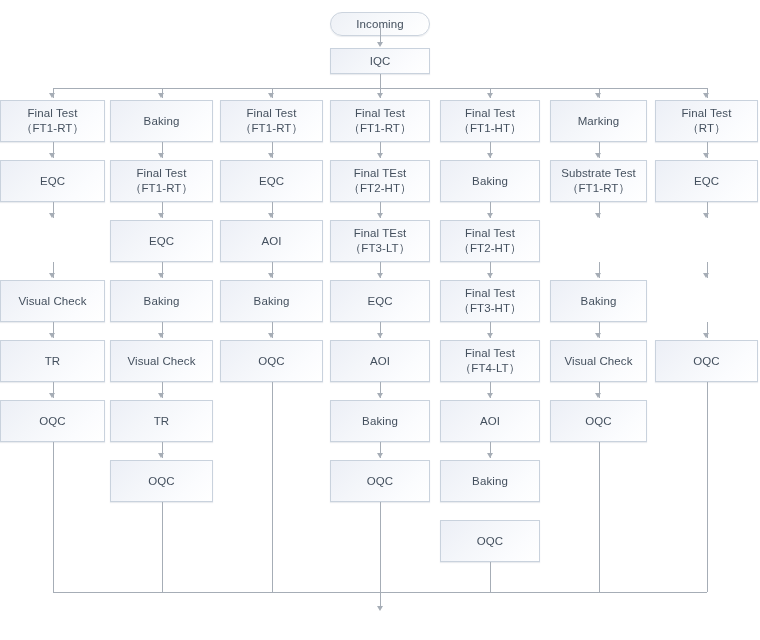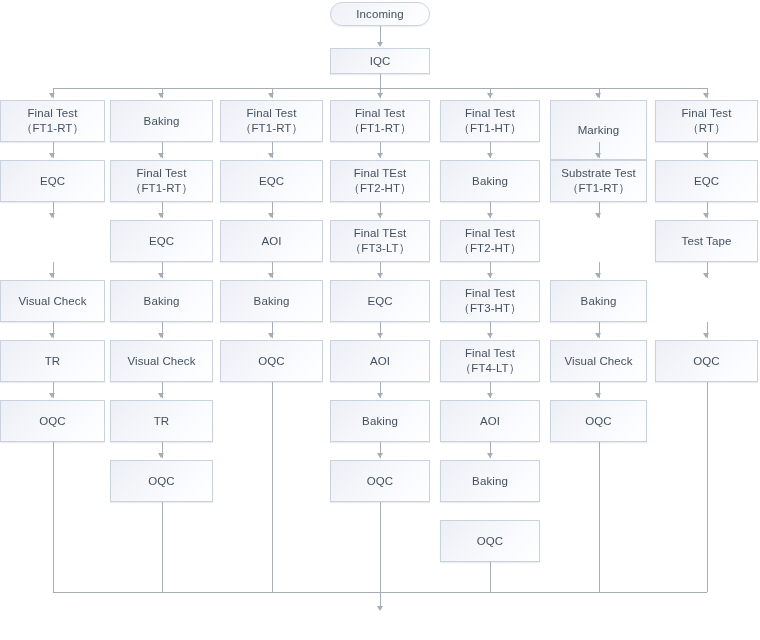--- a/index.html
+++ b/index.html
@@ -45,21 +45,21 @@
     width:0;height:0;
     border-left:3.5px solid transparent;
     border-right:3.5px solid transparent;
     border-top:5px solid #a6adb6;
   }
 </style>
 </head>
 <body>
 
 <div id="canvas">
-    <div class="node terminator" style="left: 330px; top: 2px; width: 100px; height: 24px; align-items: center;">
+    <div class="node terminator" style="left: 330px; top: 12px; width: 100px; height: 24px; align-items: center;">
       <div>Incoming</div>
     </div>
     <div class="ln vline" style="left: 380px; top: 26px; height: 18px;"></div>
     <div class="arrow" style="left: 376.5px; top: 42px;"></div>
     <div class="node" style="left: 330px; top: 48px; width: 100px; height: 26px;">
       <div>IQC</div>
     </div>
     <div class="ln vline" style="left: 380px; top: 74px; height: 14px;"></div>
     <div class="ln hline" style="left: 52.5px; top: 88px; width: 654px;"></div>
     <div class="ln vline" style="left: 52.5px; top: 88px; height: 10px;"></div>
@@ -232,21 +232,21 @@
     <div class="arrow" style="left: 486.5px; top: 453px;"></div>
     <div class="node" style="left: 440px; top: 460px; width: 100px; height: 42px;">
       <div class="l1">Baking</div>
     </div>
     <div class="node" style="left: 440px; top: 520px; width: 100px; height: 42px;">
       <div class="l1">OQC</div>
     </div>
     <div class="ln vline" style="left: 490px; top: 562px; height: 30px;"></div>
     <div class="ln vline" style="left: 598.5px; top: 88px; height: 10px;"></div>
     <div class="arrow" style="left: 595px; top: 93px;"></div>
-    <div class="node" style="left: 550px; top: 100px; width: 97px; height: 60px;">
+    <div class="node" style="left: 550px; top: 100px; width: 97px; height: 42px;">
       <div class="l1">Marking</div>
     </div>
     <div class="ln vline" style="left: 598.5px; top: 142px; height: 16px;"></div>
     <div class="arrow" style="left: 595px; top: 153px;"></div>
     <div class="node" style="left: 550px; top: 160px; width: 97px; height: 42px;">
       <div class="l1">Substrate Test</div>
       <div class="l2">（FT1-RT）</div>
     </div>
     <div class="ln vline" style="left: 598.5px; top: 202px; height: 16px;"></div>
     <div class="arrow" style="left: 595px; top: 213px;"></div>
@@ -272,23 +272,20 @@
       <div class="l1">Final Test</div>
       <div class="l2">（RT）</div>
     </div>
     <div class="ln vline" style="left: 706.5px; top: 142px; height: 16px;"></div>
     <div class="arrow" style="left: 703px; top: 153px;"></div>
     <div class="node" style="left: 655px; top: 160px; width: 103px; height: 42px;">
       <div class="l1">EQC</div>
     </div>
     <div class="ln vline" style="left: 706.5px; top: 202px; height: 16px;"></div>
     <div class="arrow" style="left: 703px; top: 213px;"></div>
-    <div class="node" style="left: 655px; top: 220px; width: 103px; height: 42px;">
-      <div class="l1">Test Tape</div>
-    </div>
     <div class="ln vline" style="left: 706.5px; top: 262px; height: 16px;"></div>
     <div class="arrow" style="left: 703px; top: 273px;"></div>
     <div class="ln vline" style="left: 706.5px; top: 322px; height: 16px;"></div>
     <div class="arrow" style="left: 703px; top: 333px;"></div>
     <div class="node" style="left: 655px; top: 340px; width: 103px; height: 42px;">
       <div class="l1">OQC</div>
     </div>
     <div class="ln vline" style="left: 706.5px; top: 382px; height: 210px;"></div>
     <div class="ln hline" style="left: 52.5px; top: 592px; width: 654px;"></div>
     <div class="ln vline" style="left: 380px; top: 592px; height: 16px;"></div>

